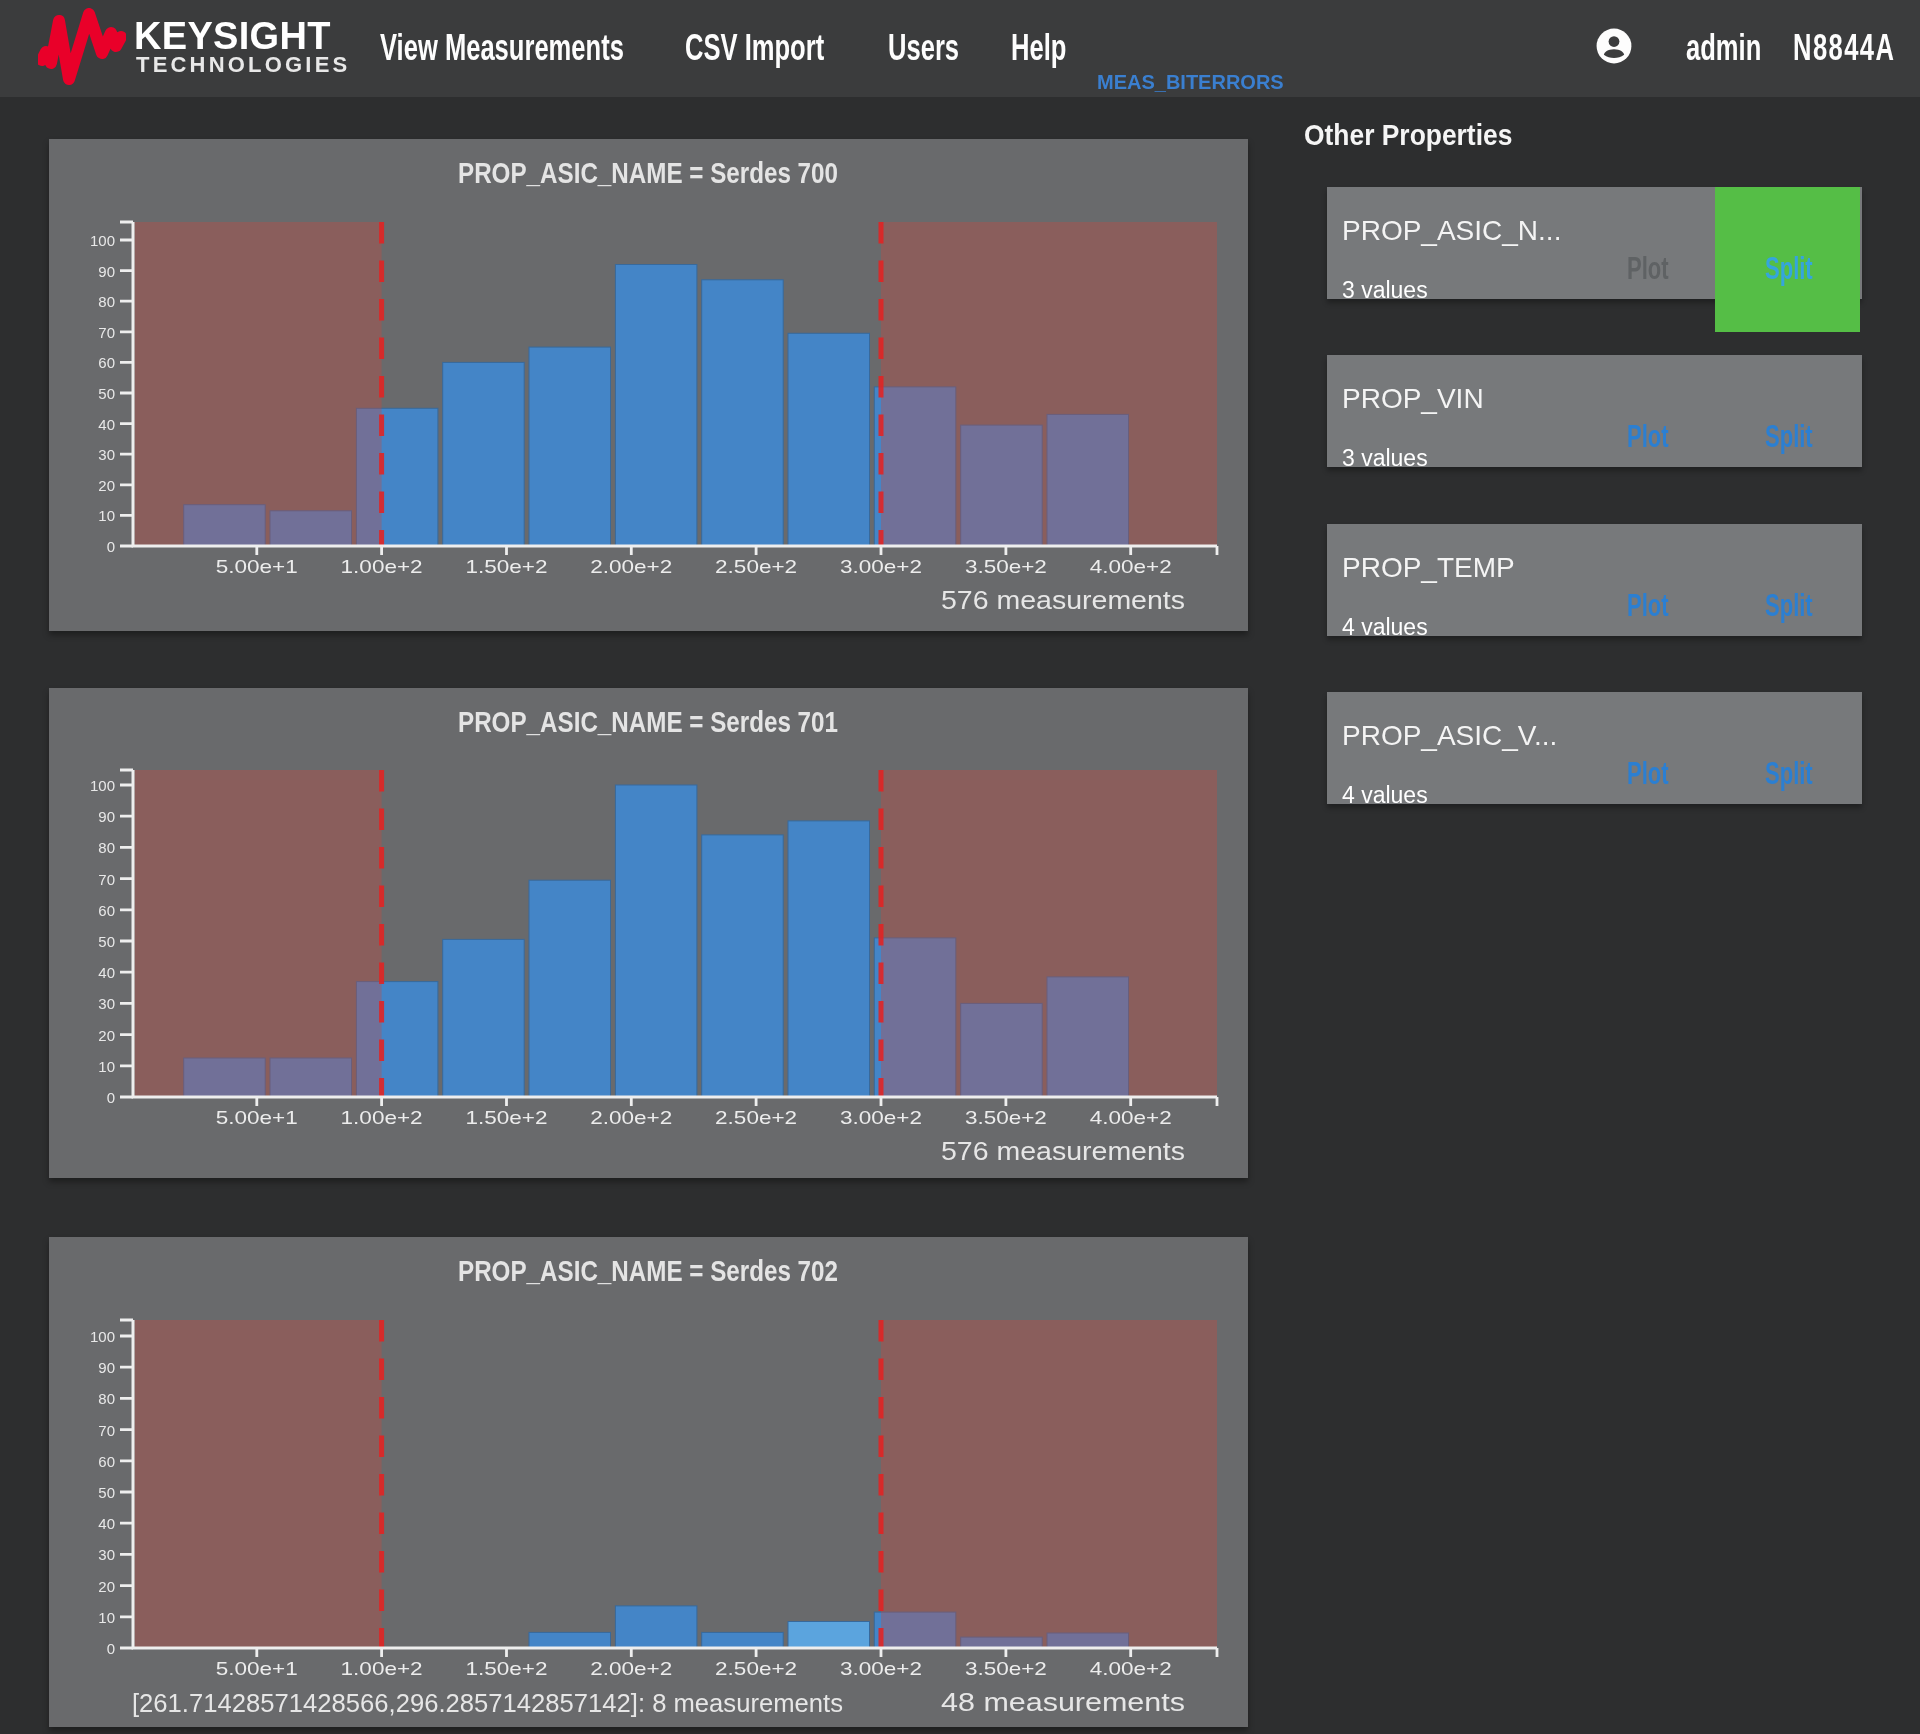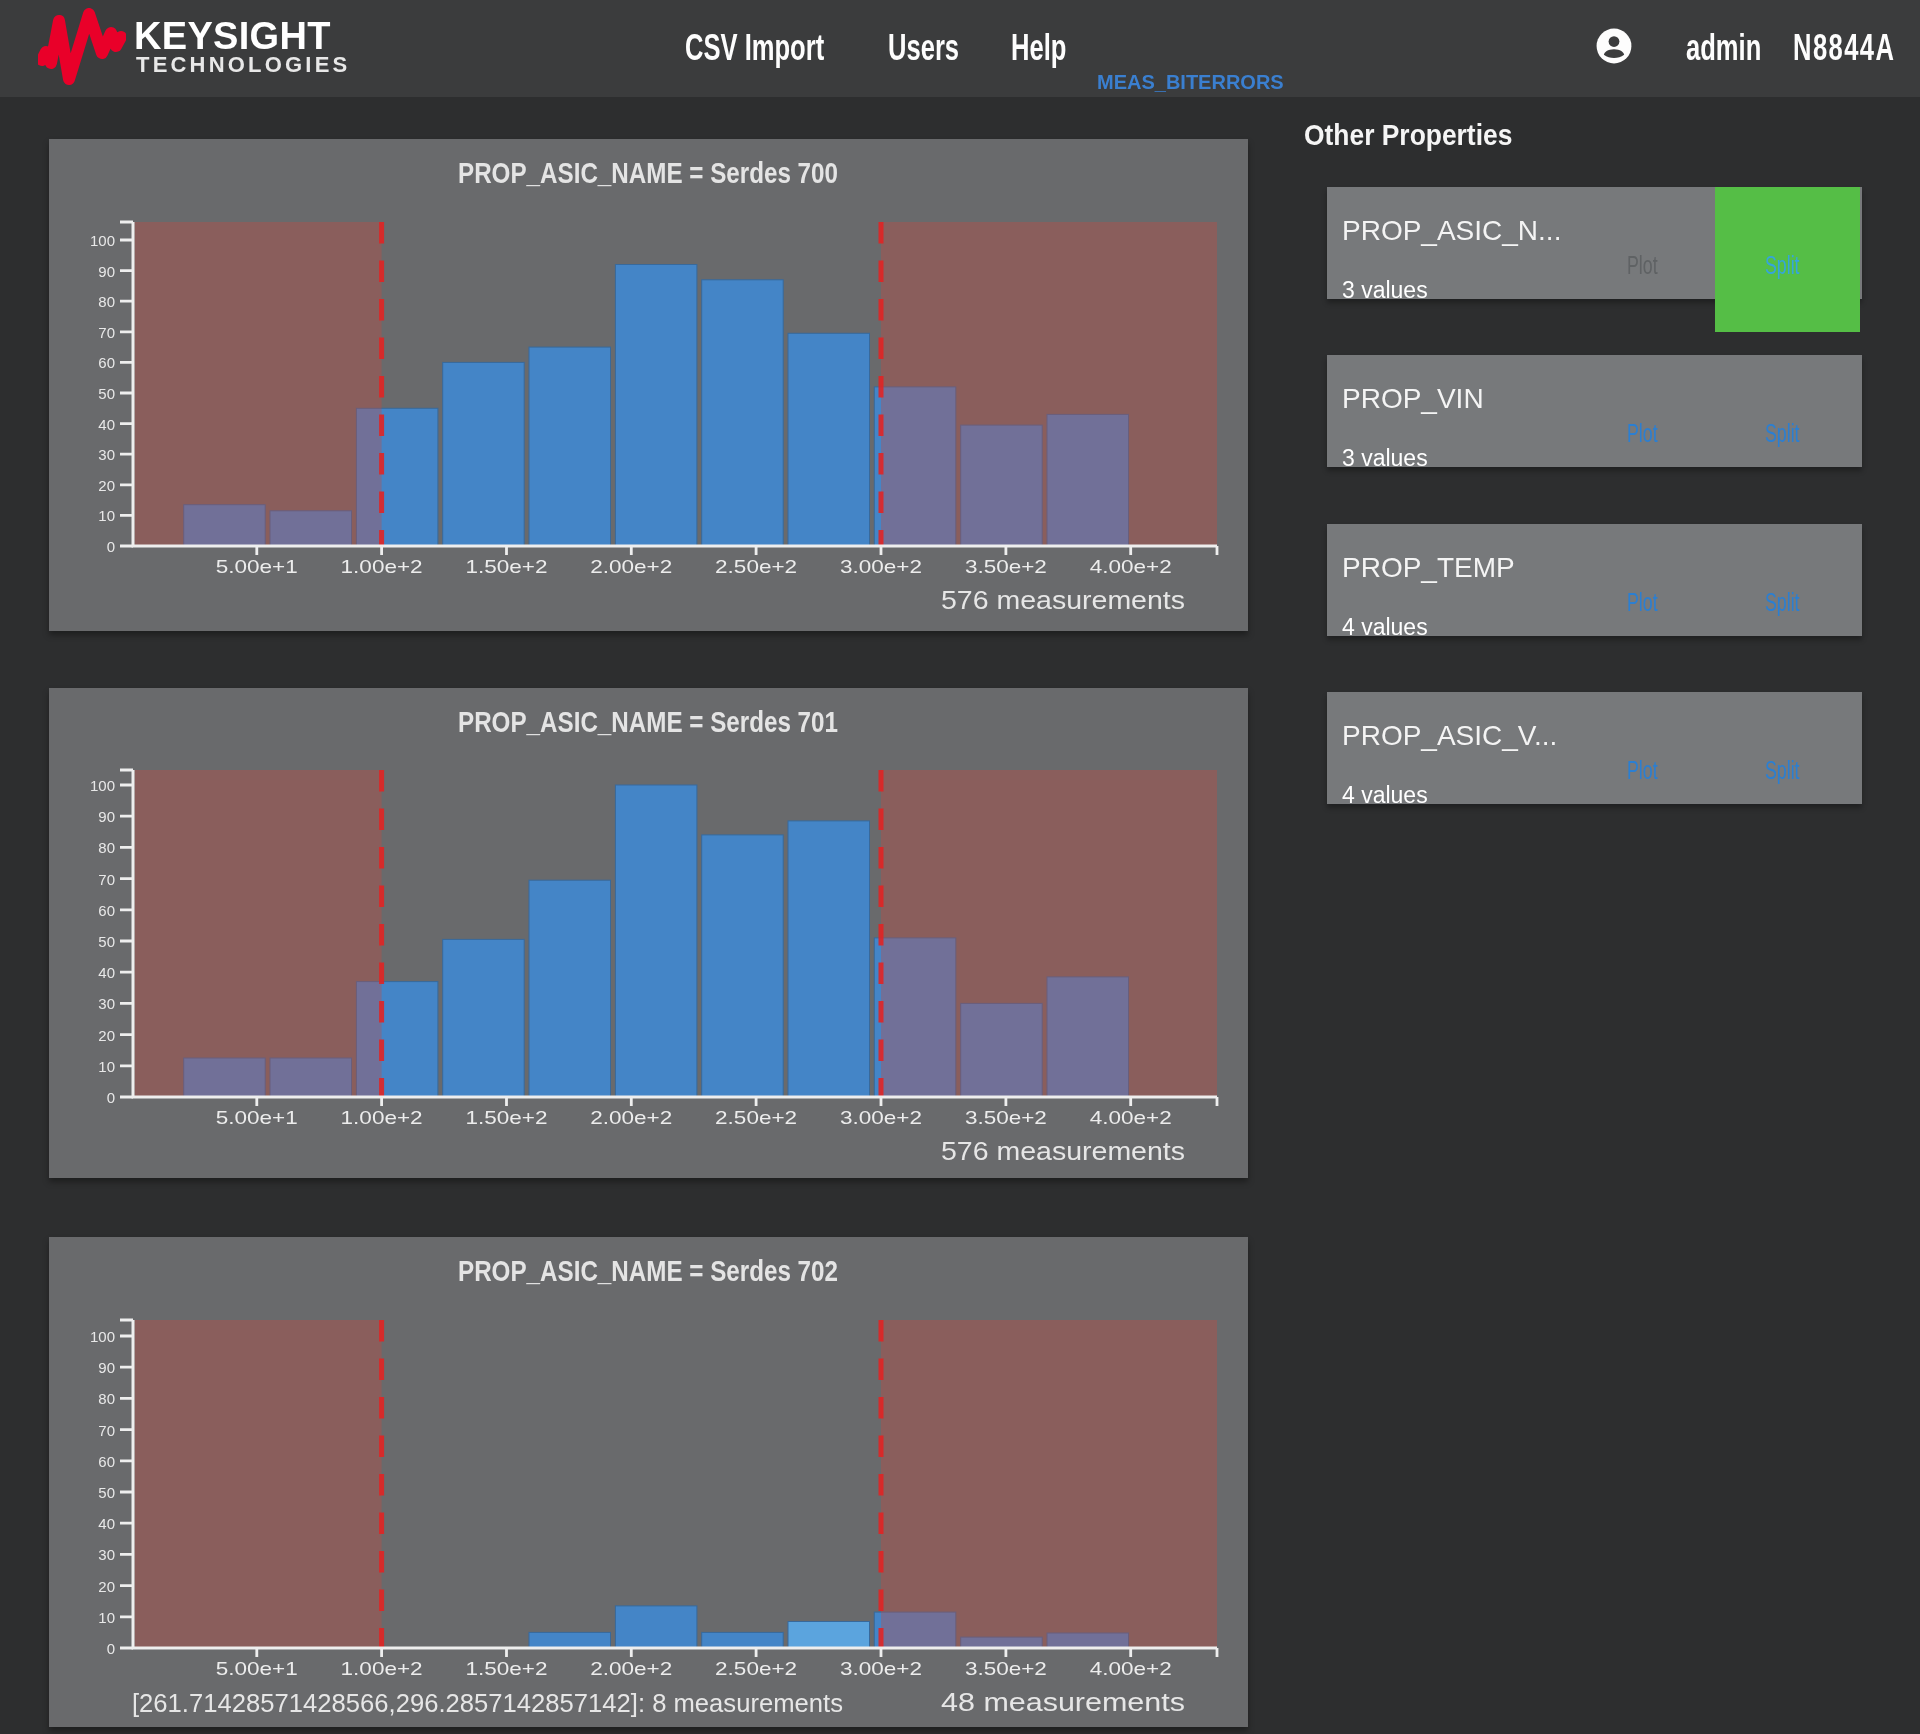--- a/index.html
+++ b/index.html
@@ -3,28 +3,29 @@
 <style>
 *{margin:0;padding:0;box-sizing:border-box}
 body{width:1920px;height:1734px;background:#2d2e2f;font-family:"Liberation Sans",sans-serif;position:relative;overflow:hidden}
 .hdr{position:absolute;left:0;top:0;width:1920px;height:97px;background:#3b3c3d}
 .cond{display:inline-block;transform:scaleX(0.71);transform-origin:0 50%;white-space:nowrap}
 .nav{position:absolute;top:27px;font-size:36px;font-weight:bold;color:#fdfdfd}
 .panel{position:absolute;left:49px;width:1199px;background:#696a6c;box-shadow:0 4px 6px rgba(0,0,0,0.35)}
 .card{position:absolute;left:1327px;width:535px;height:112px;background:#77797b;box-shadow:0 4px 5px rgba(0,0,0,0.3)}
 .ct{position:absolute;left:15px;top:28px;font-size:28px;color:#f4f4f4}
 .cs{position:absolute;left:15px;top:90px;font-size:23px;color:#ffffff}
-.lnk{position:absolute;font-size:25px;font-weight:normal;color:#2b7fd2}
+.lnk{position:absolute;font-size:31px;font-weight:bold;color:#2b7fd2}
 </style></head><body>
 <div class="hdr">
 <svg width="88" height="78" style="position:absolute;left:38px;top:8px" viewBox="0 0 88 78">
 <polyline points="4,52 8,44 13,55 21,13 31,71 51,6 64,45 73,25 78,38 83,29" fill="none" stroke="#e90029" stroke-width="12" stroke-linejoin="round" stroke-linecap="round"></polyline>
 </svg>
 <div style="position:absolute;left:134px;top:15px;font-size:38px;font-weight:bold;color:#fff;letter-spacing:0.3px">KEYSIGHT</div>
 <div style="position:absolute;left:136px;top:52px;font-size:22px;font-weight:bold;color:#e8e8e8;letter-spacing:3.2px">TECHNOLOGIES</div>
+<div class="nav" style="left:380px"><span class="cond">View Measurements</span></div>
 <div class="nav" style="left:685px"><span class="cond">CSV Import</span></div>
 <div class="nav" style="left:888px"><span class="cond">Users</span></div>
 <div class="nav" style="left:1011px"><span class="cond">Help</span></div>
 <svg width="38" height="38" style="position:absolute;left:1595px;top:27px" viewBox="0 0 24 24">
 <circle cx="12" cy="12" r="11" fill="#fdfdfd"></circle>
 <circle cx="12" cy="9.2" r="3.4" fill="#3b3c3d"></circle>
 <path d="M12 14 c-3.8 0 -6.4 1.9 -6.4 3.6 a11 11 0 0 0 12.8 0 c0 -1.7 -2.6 -3.6 -6.4 -3.6 z" fill="#3b3c3d"></path>
 </svg>
 <div class="nav" style="left:1686px"><span class="cond">admin</span></div>
 <div class="nav" style="left:1793px"><span class="cond" style="letter-spacing:2px">N8844A</span></div>

